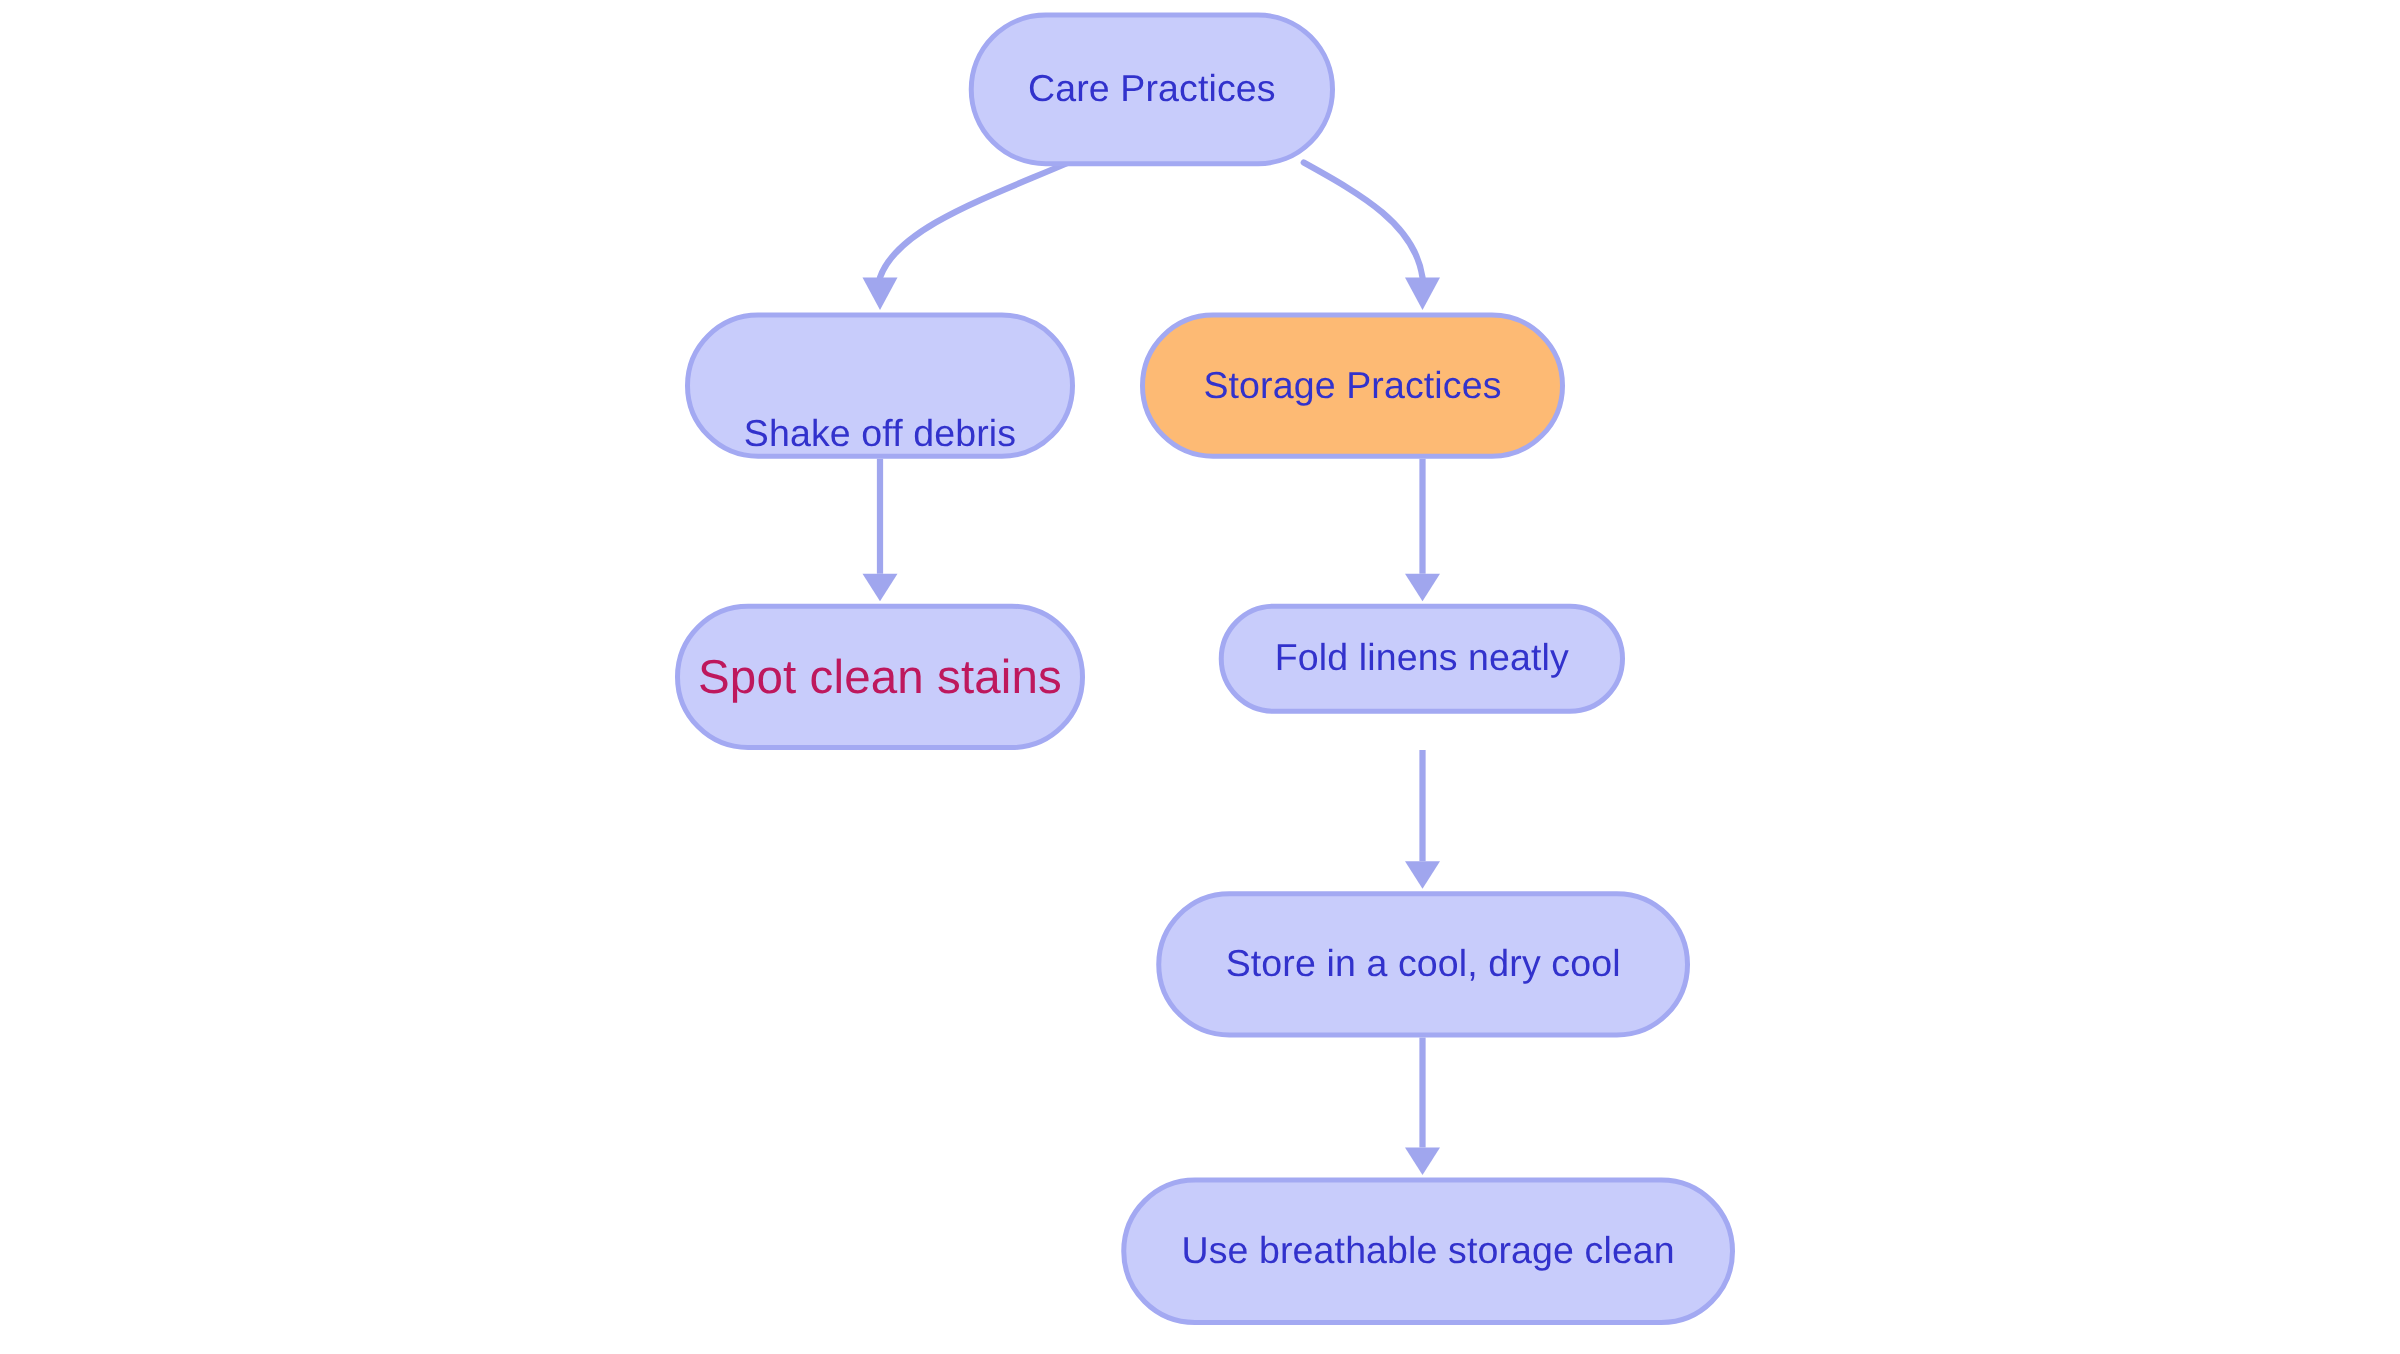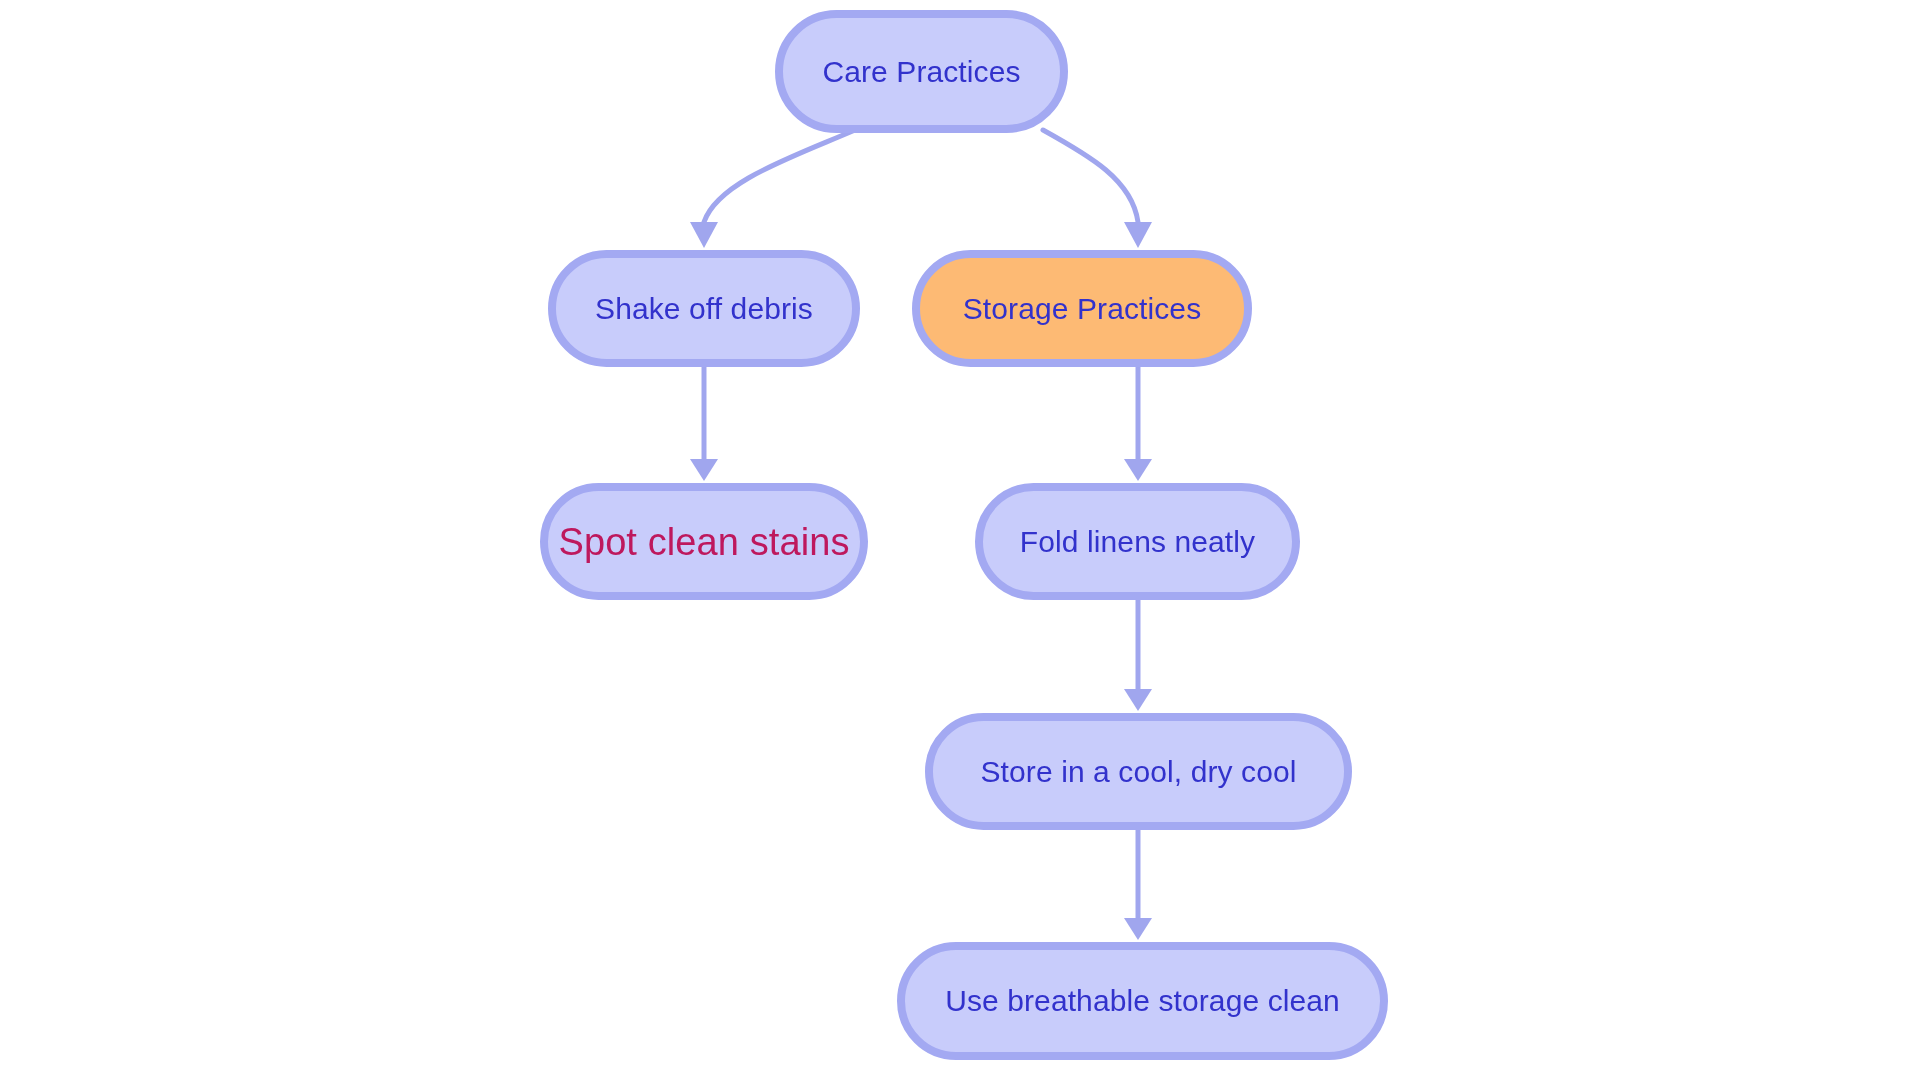--- a/index.html
+++ b/index.html
@@ -26,21 +26,21 @@
     height: 1083px;
     pointer-events: none;
   }
   .node {
     position: absolute;
     box-sizing: border-box;
     display: flex;
     align-items: center;
     justify-content: center;
     background: #c8ccfb;
-    border: 8px solid #6d28d9;
+    border: 4px solid #6d28d9;
     border-radius: 999px;
     color: #3232cc;
     font-family: "Liberation Sans", sans-serif;
     font-size: 30px;
     font-weight: 400;
     letter-spacing: 0.1px;
     white-space: nowrap;
     line-height: 1;
     text-align: center;
   }
@@ -84,33 +84,33 @@
     <g>
       <line x1="1138" y1="830" x2="1138" y2="918" stroke="#a0a6ee" stroke-width="5"></line>
       <polygon points="1124,918 1152,918 1138,940" fill="#a0a6ee"></polygon>
     </g>
   </svg>
 
   <div class="node" style="left: 775px; top: 10px; width: 293px; height: 123px; background: rgb(200, 204, 251); border-color: rgb(163, 169, 242); color: rgb(50, 50, 204); font-size: 30px;">
     <span class="node-label">Care Practices</span>
   </div>
 
-  <div class="node" style="left: 548px; top: 250px; width: 312px; height: 117px; background: rgb(200, 204, 251); border-color: rgb(163, 169, 242); color: rgb(50, 50, 204); font-size: 30px;">
+  <div class="node" style="left: 548px; top: 250px; width: 312px; height: 117px; background: rgb(200, 204, 251); border-color: rgb(163, 169, 242); color: rgb(50, 50, 204); font-size: 30px; align-items: flex-end;">
     <span class="node-label">Shake off debris</span>
   </div>
 
   <div class="node" style="left: 912px; top: 250px; width: 340px; height: 117px; background: #fdba74; border-color: rgb(163, 169, 242); color: rgb(50, 50, 204); font-size: 30px;">
     <span class="node-label">Storage Practices</span>
   </div>
 
   <div class="node" style="left: 540px; top: 483px; width: 328px; height: 117px; background: rgb(200, 204, 251); border-color: rgb(163, 169, 242); color: #be185d; font-size: 38px;">
     <span class="node-label">Spot clean stains</span>
   </div>
 
-  <div class="node" style="left: 975px; top: 483px; width: 325px; height: 117px; background: rgb(200, 204, 251); border-color: rgb(163, 169, 242); color: rgb(50, 50, 204); font-size: 30px;">
+  <div class="node" style="left: 975px; top: 483px; width: 325px; height: 88px; background: rgb(200, 204, 251); border-color: rgb(163, 169, 242); color: rgb(50, 50, 204); font-size: 30px;">
     <span class="node-label">Fold linens neatly</span>
   </div>
 
   <div class="node" style="left: 925px; top: 713px; width: 427px; height: 117px; background: rgb(200, 204, 251); border-color: rgb(163, 169, 242); color: rgb(50, 50, 204); font-size: 30px;">
     <span class="node-label">Store in a cool, dry cool</span>
   </div>
 
   <div class="node" style="left: 897px; top: 942px; width: 491px; height: 118px; background: rgb(200, 204, 251); border-color: rgb(163, 169, 242); color: rgb(50, 50, 204); font-size: 30px;">
     <span class="node-label">Use breathable storage clean</span>
   </div>

